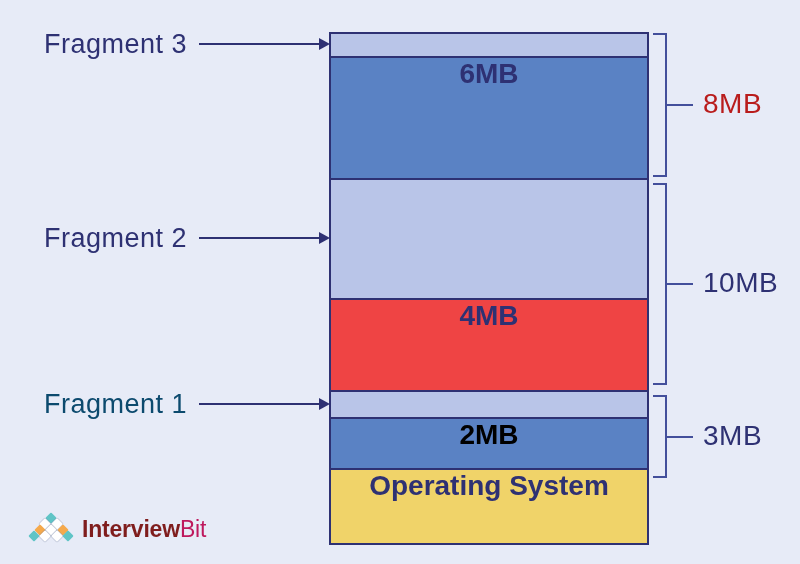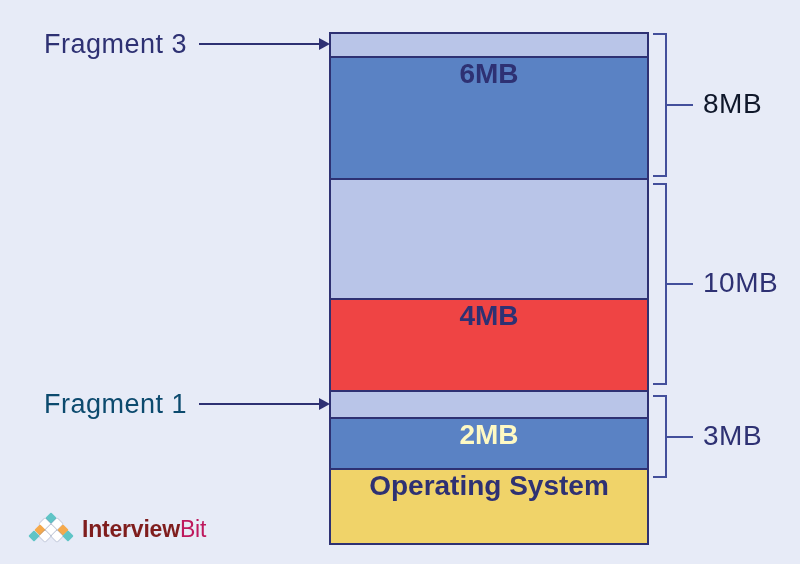--- a/index.html
+++ b/index.html
@@ -110,21 +110,21 @@
   <div id="memory-column" style="border: 2px solid rgb(46, 49, 115);">
       <div class="mem-block" style="background: rgb(185, 197, 232); flex: 0 0 24px; border-bottom: 2px solid rgb(46, 49, 115); color: rgb(46, 49, 115);"></div>
       <div class="mem-block" style="background: rgb(90, 130, 196); flex: 0 0 122px; border-bottom: 2px solid rgb(46, 49, 115); color: rgb(46, 49, 115);">
         <span>6MB</span>
       </div>
       <div class="mem-block" style="background: rgb(185, 197, 232); flex: 0 0 120px; border-bottom: 2px solid rgb(46, 49, 115); color: rgb(46, 49, 115);"></div>
       <div class="mem-block" style="background: #ef4444; flex: 0 0 92px; border-bottom: 2px solid rgb(46, 49, 115); color: rgb(46, 49, 115);">
         <span>4MB</span>
       </div>
       <div class="mem-block" style="background: rgb(185, 197, 232); flex: 0 0 27px; border-bottom: 2px solid rgb(46, 49, 115); color: rgb(46, 49, 115);"></div>
-      <div class="mem-block" style="background: rgb(90, 130, 196); flex: 0 0 51px; border-bottom: 2px solid rgb(46, 49, 115); color: #fef9c3;">
+      <div class="mem-block" style="background: rgb(90, 130, 196); flex: 0 0 51px; border-bottom: 2px solid rgb(46, 49, 115); color: #000000;">
         <span>2MB</span>
       </div>
       <div class="mem-block" style="background: rgb(240, 211, 105); flex: 1 1 auto; color: rgb(46, 49, 115);">
         <span>Operating System</span>
       </div>
     </div>
   <div id="logo">
     <div id="logo-pyramid">
         <div class="diamond" style="background: rgb(95, 196, 198); left: 19px; top: 4px;"></div>
         <div class="diamond" style="background: rgb(255, 255, 255); box-shadow: rgba(120, 130, 160, 0.25) 0px 0px 0px 1px; left: 13.25px; top: 10px;"></div>
@@ -139,31 +139,36 @@
       </div>
     <div class="logo-text">
       <span class="primary" style="color: #7f1d1d;">Interview</span><span class="secondary" style="color: #be185d;">Bit</span>
     </div>
   </div>
 <div class="frag-row" style="top: 26px;">
       <span class="frag-text" style="color: rgb(46, 49, 115);">Fragment 3</span>
       <div class="arrow-line" style="background: rgb(46, 49, 115);"></div>
       <div class="arrow-head" style="border-left: 11px solid rgb(46, 49, 115);"></div>
     </div>
+    <div class="frag-row" style="top: 220px;">
+      <span class="frag-text" style="color: rgb(46, 49, 115);">Fragment 2</span>
+      <div class="arrow-line" style="background: rgb(46, 49, 115);"></div>
+      <div class="arrow-head" style="border-left: 11px solid rgb(46, 49, 115);"></div>
+    </div>
     <div class="frag-row" style="top: 386px;">
       <span class="frag-text" style="color: #0c4a6e;">Fragment 1</span>
       <div class="arrow-line" style="background: rgb(46, 49, 115);"></div>
       <div class="arrow-head" style="border-left: 11px solid rgb(46, 49, 115);"></div>
     </div>
     <div class="bracket" style="top: 33px; height: 144px;">
       <div class="tick-top" style="background: rgb(67, 79, 155);"></div>
       <div class="vline" style="background: rgb(67, 79, 155);"></div>
       <div class="tick-bottom" style="background: rgb(67, 79, 155);"></div>
       <div class="tick-mid" style="background: rgb(67, 79, 155);"></div>
-      <div class="bracket-label" style="color: #0f172a;">8MB</div>
+      <div class="bracket-label" style="color: #b91c1c;">8MB</div>
     </div>
     <div class="bracket" style="top: 183px; height: 202px;">
       <div class="tick-top" style="background: rgb(67, 79, 155);"></div>
       <div class="vline" style="background: rgb(67, 79, 155);"></div>
       <div class="tick-bottom" style="background: rgb(67, 79, 155);"></div>
       <div class="tick-mid" style="background: rgb(67, 79, 155);"></div>
       <div class="bracket-label" style="color: rgb(46, 49, 115);">10MB</div>
     </div>
     <div class="bracket" style="top: 395px; height: 83px;">
       <div class="tick-top" style="background: rgb(67, 79, 155);"></div>

